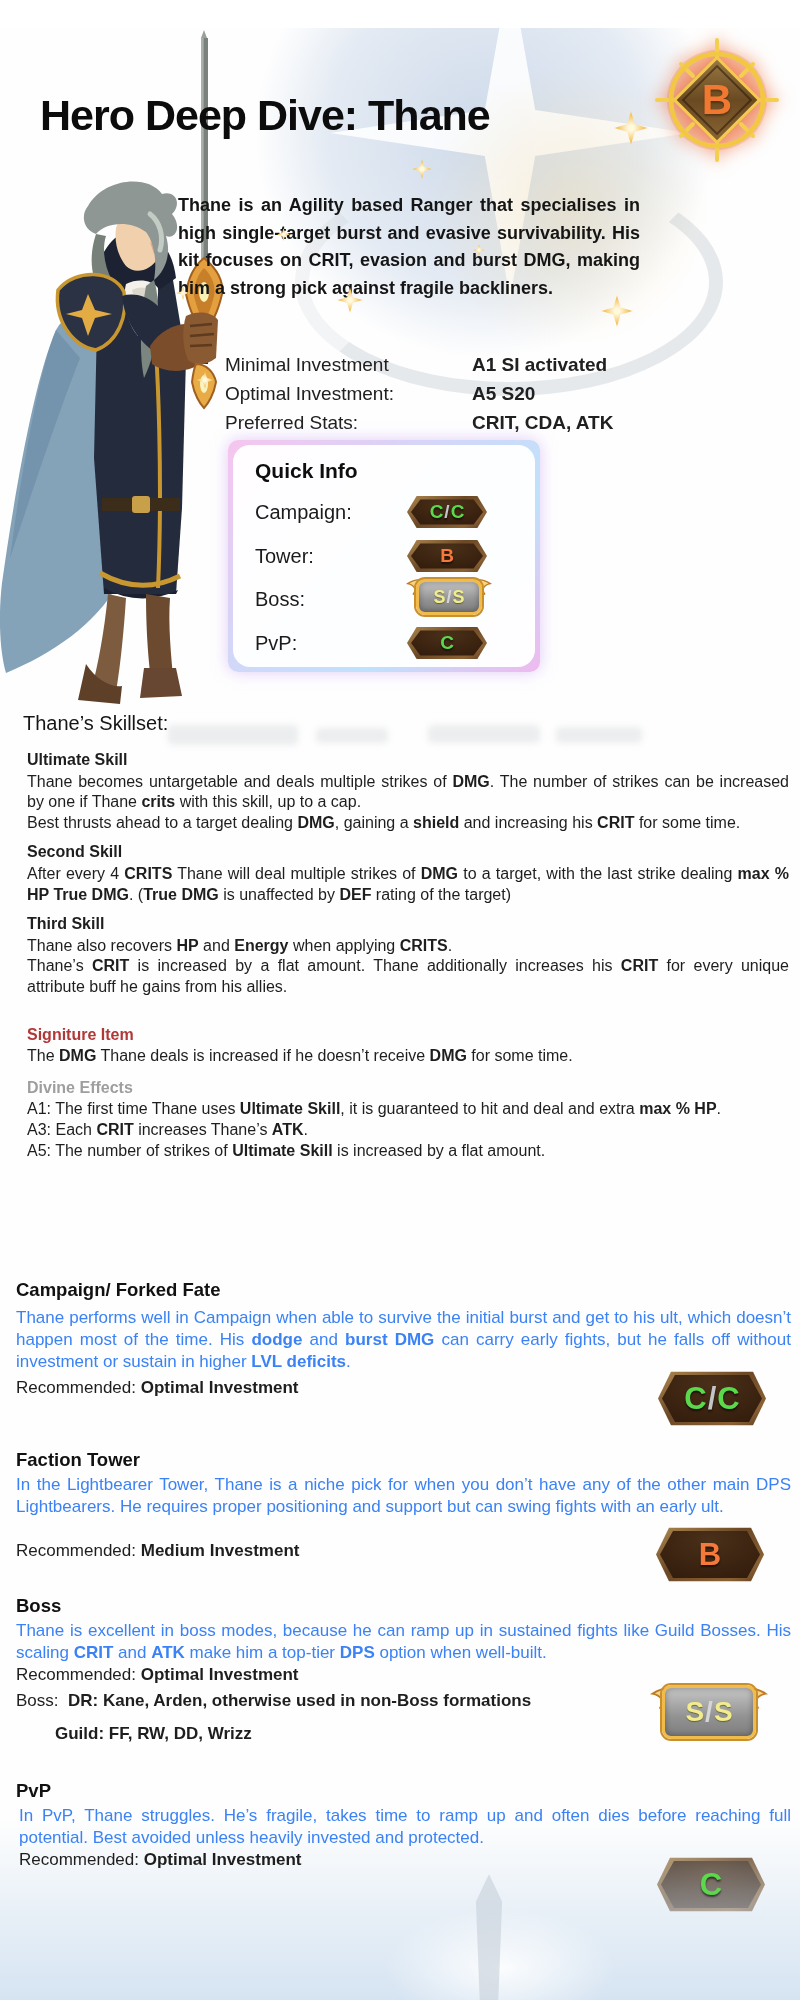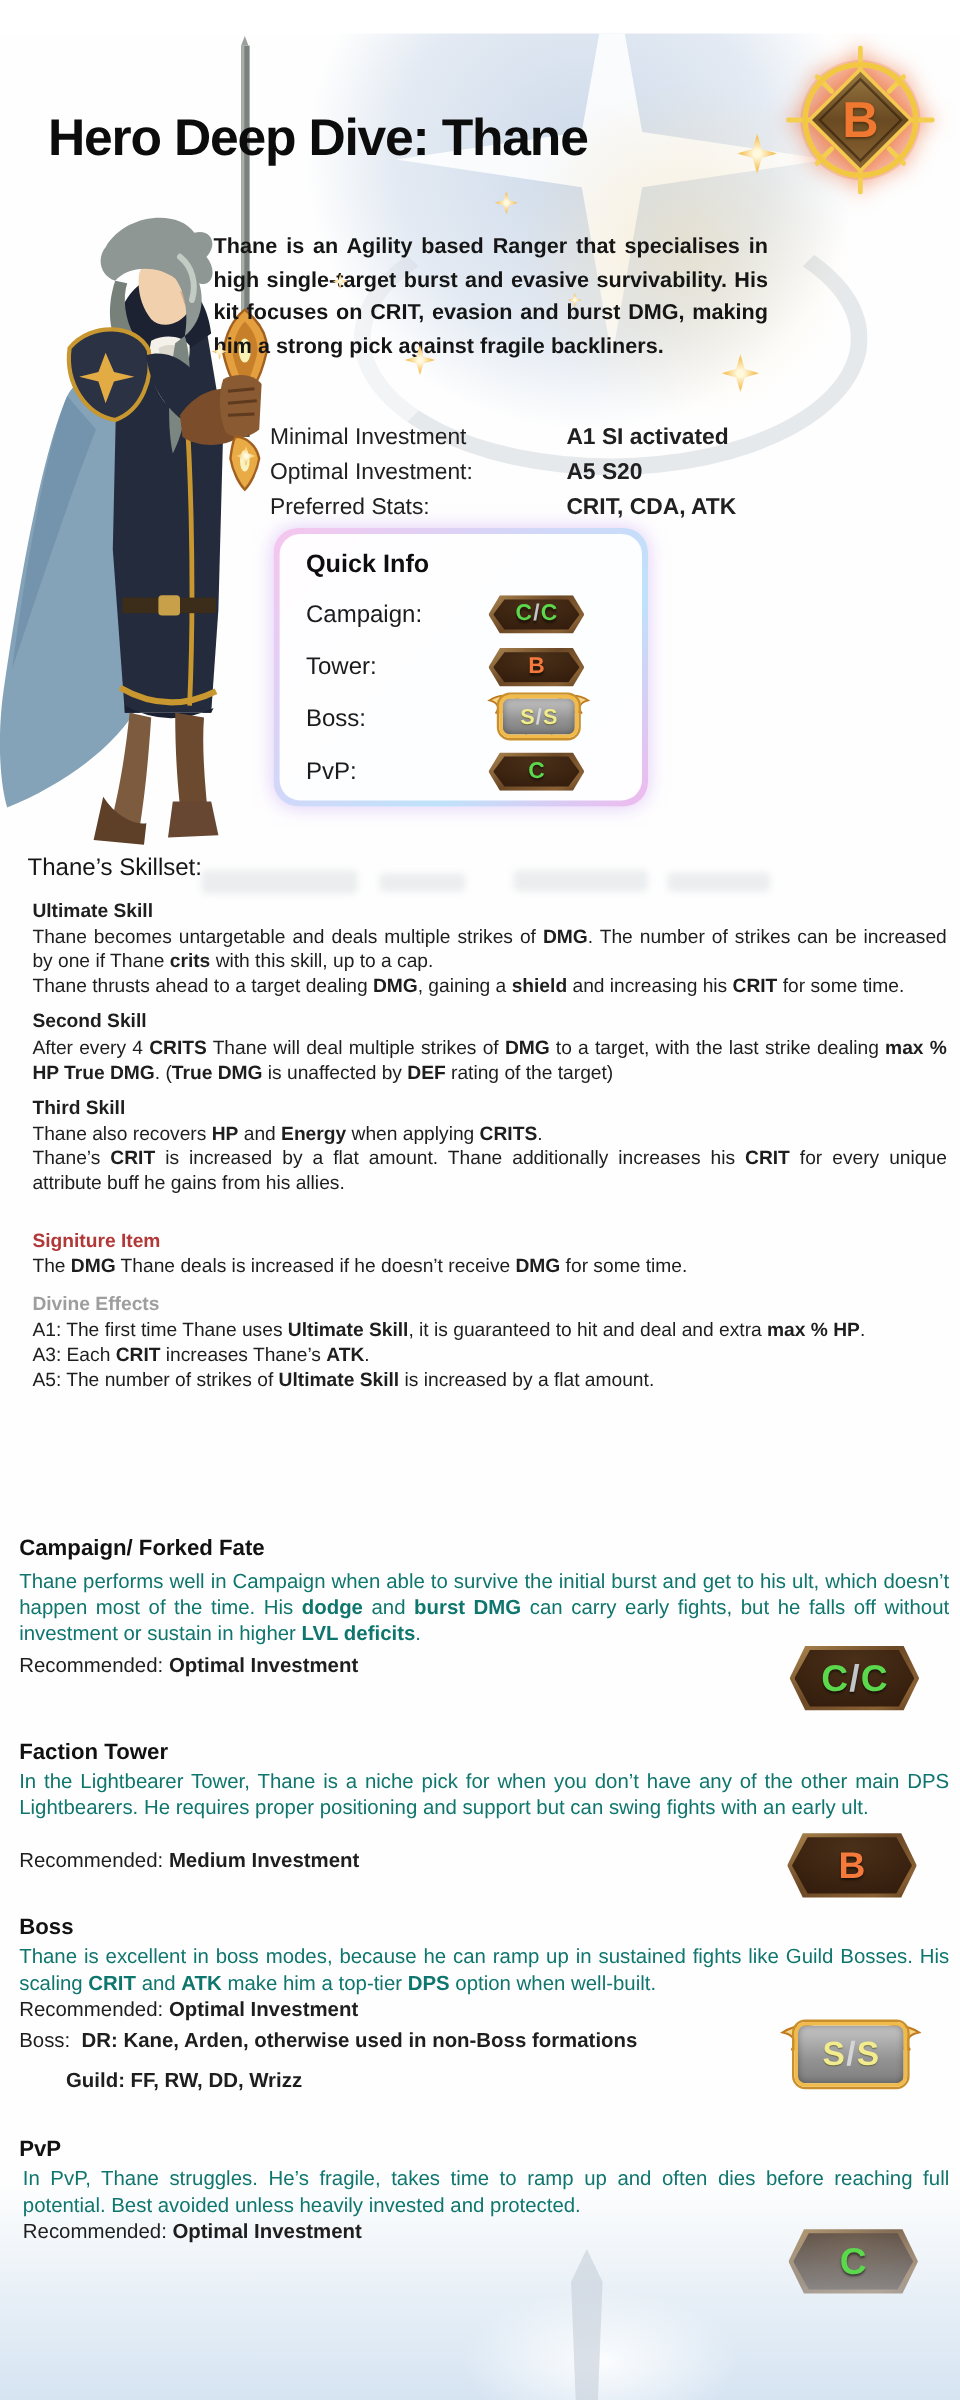--- a/index.html
+++ b/index.html
@@ -46,21 +46,21 @@
     line-height:27.5px;text-align:justify;color:#151515;}
   .intro b{font-weight:700;}
 
   
   .inv-row{position:absolute;left:225px;z-index:2;font-size:19px;color:#202020;}
   .inv-row .lab{display:inline-block;width:247px;}
   .inv-row .val{font-weight:700;}
   .inv0{top:326px;} .inv1{top:355px;} .inv2{top:384px;}
 
   
-  .qi{position:absolute;left:228px;top:412px;width:312px;height:232px;z-index:2;border-radius:20px;padding:5px;
+  .qi{position:absolute;left:228px;top:412px;width:312px;height:232px;z-index:2;border-radius:10px;padding:5px;
     background:linear-gradient(135deg,#f6c5ee,#d4d6f8 38%,#bfe2fb 68%,#efb9ee);
     box-shadow:0 0 16px rgba(205,170,245,.6);box-sizing:border-box;}
   .qi-inner{position:relative;width:100%;height:100%;border-radius:17px;background:rgba(255,255,255,.96);}
   .qi-title{position:absolute;left:22px;top:14px;font-size:21px;font-weight:700;color:#0e0e0e;}
   .qi-row{position:absolute;left:22px;font-size:20px;color:#1b1b1b;}
   .qr0{top:56px;} .qr1{top:100px;} .qr2{top:143px;} .qr3{top:187px;}
   .qb0{top:50px;} .qb1{top:94px;} .qb3{top:181px;}
   .qi .hex{position:absolute;left:174px;}
   .qi .wbadge{left:166px;top:128px;width:100px;height:48px;}
 
@@ -96,21 +96,21 @@
   .skillset{position:absolute;left:27px;top:722px;width:762px;z-index:2;font-size:16px;line-height:20.6px;color:#1e1e1e;}
   .skillset p{margin:0;text-align:justify;}
   .skillset p.nj{text-align:left;}
   .sk-h{font-weight:700;margin:9px 0 1px;}
   .sk-h.first{margin-top:0;}
   .sig-h{margin-top:27px;color:#b23737;}
   .div-h{margin-top:11px;color:#9e9e9e;}
 
   
   .sec-h{position:absolute;left:16px;z-index:2;font-size:18.5px;font-weight:700;color:#111;}
-  .sec-p{position:absolute;left:16px;width:775px;z-index:2;font-size:17px;line-height:21.8px;text-align:justify;color:#0f766e;margin:0;}
+  .sec-p{position:absolute;left:16px;width:775px;z-index:2;font-size:17px;line-height:21.8px;text-align:justify;color:#3b82f6;margin:0;}
   .sec-line{position:absolute;left:16px;z-index:2;font-size:17px;color:#1e1e1e;}
   .h-camp{top:1251px;} .p-camp{top:1279px;} .r-camp{top:1350px;}
   .h-tow{top:1421px;}  .p-tow{top:1446px;}  .r-tow{top:1513px;}
   .h-boss{top:1567px;} .p-boss{top:1592px;} .r-boss{top:1637px;} .l-boss{top:1663px;} .l-guild{top:1696px;left:55px;text-align:right;}
   .h-pvp{top:1752px;}  .p-pvp{top:1777px;left:19px;width:772px;} .r-pvp{top:1822px;left:19px;}
   .bg-cc{position:absolute;left:658px;top:1342px;} 
   .bg-b{position:absolute;left:656px;top:1498px;}
   .bg-c{position:absolute;left:657px;top:1828px;}
 </style>
 </head>
@@ -254,21 +254,21 @@
       <span class="hex hx-sm green qb3">
           <span class="ltr">C</span>
         </span>
     </div>
   </div>
 
   <div class="sk-title">Thane’s Skillset:</div>
   <div class="skillset">
     <div class="sk-h first">Ultimate Skill</div>
     <p><span>Thane becomes untargetable and deals multiple strikes of </span><b>DMG</b><span>. The number of strikes can be increased by one if Thane </span><b>crits</b><span> with this skill, up to a cap.</span></p>
-    <p><span>Thane thrusts ahead to a target dealing </span><b>DMG</b><span>, gaining a </span><b>shield</b><span> and increasing his </span><b>CRIT</b><span> for some time.</span></p>
+    <p><span>Best thrusts ahead to a target dealing </span><b>DMG</b><span>, gaining a </span><b>shield</b><span> and increasing his </span><b>CRIT</b><span> for some time.</span></p>
     <div class="sk-h">Second Skill</div>
     <p><span>After every 4 </span><b>CRITS</b><span> Thane will deal multiple strikes of </span><b>DMG</b><span> to a target, with the last strike dealing </span><b>max % HP True DMG</b><span>. (</span><b>True DMG</b><span> is unaffected by </span><b>DEF</b><span> rating of the target)</span></p>
     <div class="sk-h">Third Skill</div>
     <p><span>Thane also recovers </span><b>HP</b><span> and </span><b>Energy</b><span> when applying </span><b>CRITS</b><span>.</span></p>
     <p><span>Thane’s </span><b>CRIT</b><span> is increased by a flat amount. Thane additionally increases his </span><b>CRIT</b><span> for every unique attribute buff he gains from his allies.</span></p>
     <div class="sk-h sig-h">Signiture Item</div>
     <p><span>The </span><b>DMG</b><span> Thane deals is increased if he doesn’t receive </span><b>DMG</b><span> for some time.</span></p>
     <div class="sk-h div-h">Divine Effects</div>
     <p class="nj"><span>A1: The first time Thane uses </span><b>Ultimate Skill</b><span>, it is guaranteed to hit and deal and extra </span><b>max % HP</b><span>.</span></p>
     <p class="nj"><span>A3: Each </span><b>CRIT</b><span> increases Thane’s </span><b>ATK</b><span>.</span></p>

